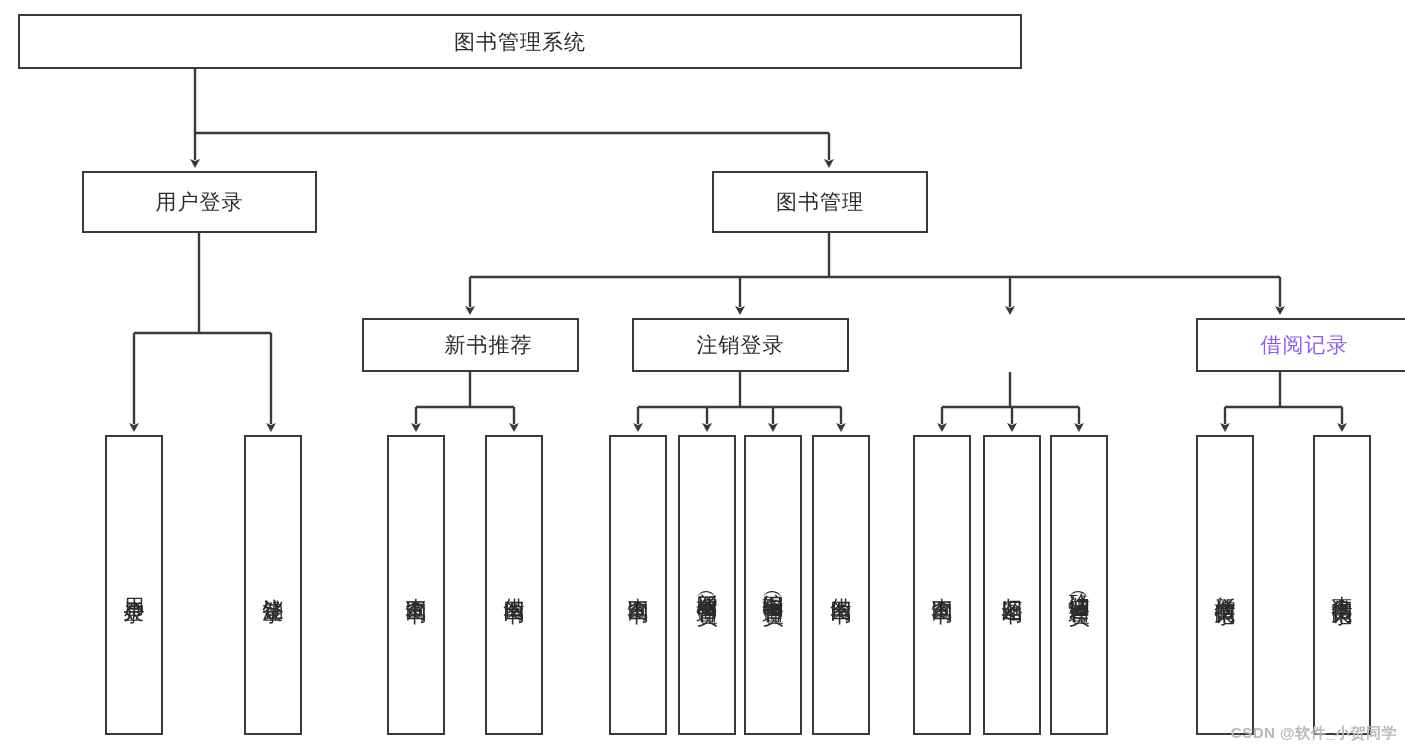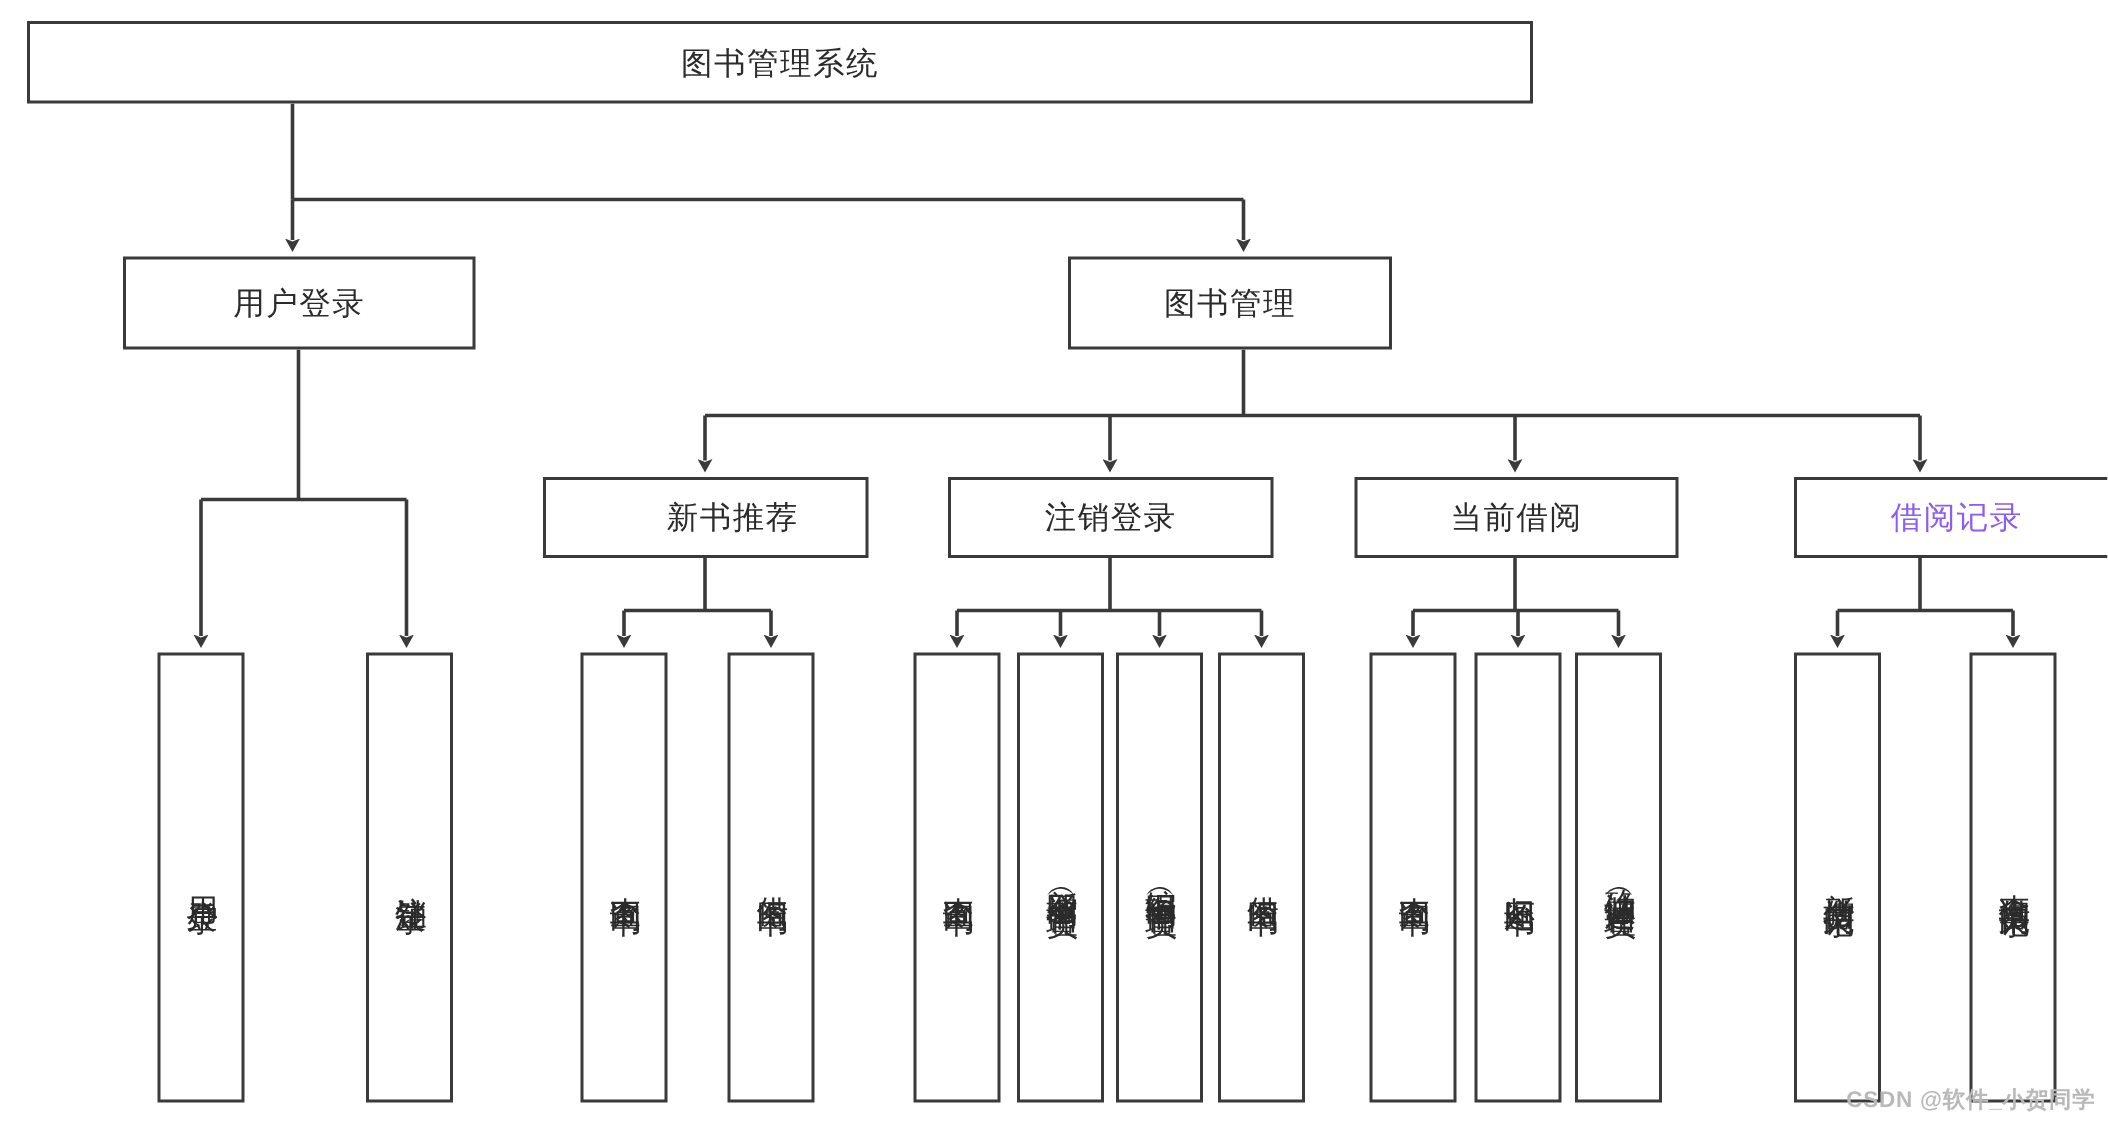--- a/index.html
+++ b/index.html
@@ -117,21 +117,20 @@
     </g>
   </svg>
 
   <div class="node horiz root" style="left: 18px; top: 14px; width: 1004px; height: 55px; border-color: rgb(58, 58, 58); color: rgb(43, 43, 43); background: rgb(255, 255, 255);">图书管理系统</div>
 
   <div class="node horiz" style="left: 82px; top: 171px; width: 235px; height: 62px; border-color: rgb(58, 58, 58); color: rgb(43, 43, 43); background: rgb(255, 255, 255);">用户登录</div>
   <div class="node horiz" style="left: 712px; top: 171px; width: 216px; height: 62px; border-color: rgb(58, 58, 58); color: rgb(43, 43, 43); background: rgb(255, 255, 255);">图书管理</div>
 
   <div class="node horiz" style="left: 362px; top: 318px; width: 217px; height: 54px; border-color: rgb(58, 58, 58); color: rgb(43, 43, 43); background: rgb(255, 255, 255); padding-left: 36px;">新书推荐</div>
   <div class="node horiz" style="left: 632px; top: 318px; width: 217px; height: 54px; border-color: rgb(58, 58, 58); color: rgb(43, 43, 43); background: rgb(255, 255, 255);">注销登录</div>
-  <div class="node horiz" style="left: 903px; top: 318px; width: 216px; height: 54px; border-color: rgb(58, 58, 58); color: rgb(43, 43, 43); background: rgb(255, 255, 255);">当前借阅</div>
   <div class="node horiz" style="left: 1196px; top: 318px; width: 217px; height: 54px; border-color: rgb(58, 58, 58); color: #8b5cf6; background: rgb(255, 255, 255);">借阅记录</div>
 
   <div class="node vert" style="left: 105px; top: 435px; width: 58px; height: 300px; border-color: rgb(58, 58, 58); color: rgb(43, 43, 43); background: rgb(255, 255, 255);">用户登录</div>
   <div class="node vert" style="left: 244px; top: 435px; width: 58px; height: 300px; border-color: rgb(58, 58, 58); color: rgb(43, 43, 43); background: rgb(255, 255, 255);">注销登录</div>
   <div class="node vert" style="left: 387px; top: 435px; width: 58px; height: 300px; border-color: rgb(58, 58, 58); color: rgb(43, 43, 43); background: rgb(255, 255, 255);">查询图书</div>
   <div class="node vert" style="left: 485px; top: 435px; width: 58px; height: 300px; border-color: rgb(58, 58, 58); color: rgb(43, 43, 43); background: rgb(255, 255, 255);">借阅图书</div>
   <div class="node vert" style="left: 609px; top: 435px; width: 58px; height: 300px; border-color: rgb(58, 58, 58); color: rgb(43, 43, 43); background: rgb(255, 255, 255);">查询图书</div>
   <div class="node vert" style="left: 678px; top: 435px; width: 58px; height: 300px; border-color: rgb(58, 58, 58); color: rgb(43, 43, 43); background: rgb(255, 255, 255);">新增图书（管理员）</div>
   <div class="node vert" style="left: 744px; top: 435px; width: 58px; height: 300px; border-color: rgb(58, 58, 58); color: rgb(43, 43, 43); background: rgb(255, 255, 255);">编辑图书（管理员）</div>
   <div class="node vert" style="left: 812px; top: 435px; width: 58px; height: 300px; border-color: rgb(58, 58, 58); color: rgb(43, 43, 43); background: rgb(255, 255, 255);">借阅图书</div>

